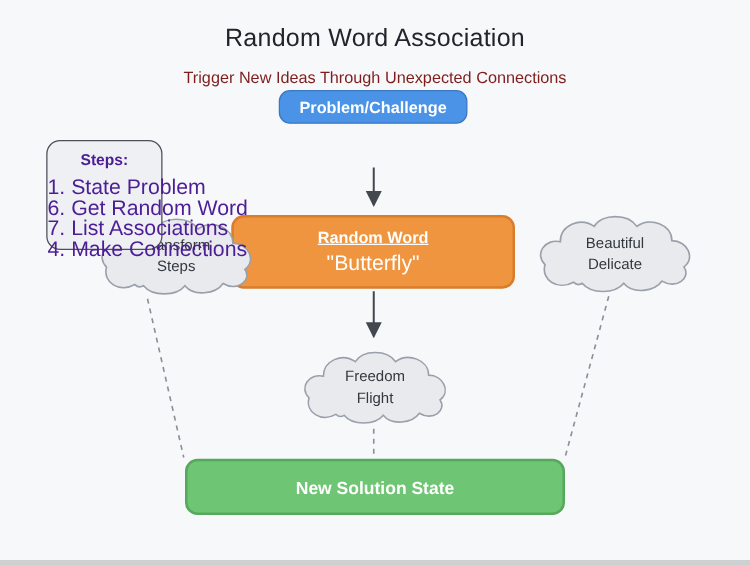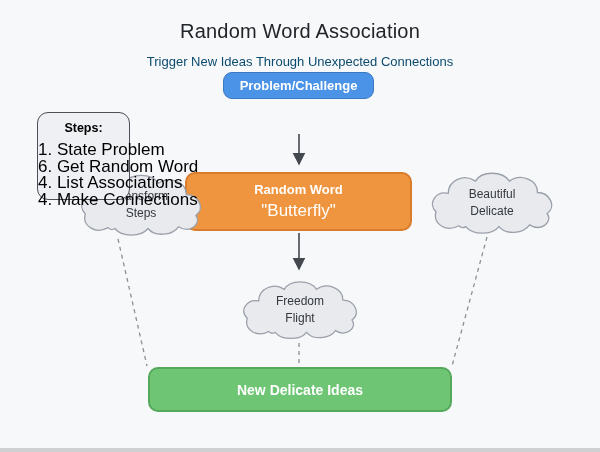--- a/index.html
+++ b/index.html
@@ -11,49 +11,49 @@
     --arrow: #43474e; --dashed: #8b9097;
   }
   * { margin:0; padding:0; box-sizing:border-box; }
   body { font-family:"Liberation Sans", sans-serif; }
   .canvas {
     position:relative; width:600px; height:452px;
     background: var(--background); overflow:hidden;
   }
   .header { position:absolute; top:20px; left:0; width:100%; text-align:center; z-index:5; }
   .title  { font-size:20px; font-weight:normal; color:#212529; letter-spacing:0.2px; }
-  .subtitle { margin-top:11px; font-size:13px; color:#0c4a6e; }
+  .subtitle { margin-top:11px; font-size:13px; color:#7f1d1d; }
 
   .node {
     position:absolute; display:flex; flex-direction:column;
     align-items:center; justify-content:center;
     color:#ffffff; text-align:center; z-index:2;
   }
   .node-problem {
     left:223px; top:72px; width:151px; height:27px;
     background:var(--problem_fill); border:1.5px solid var(--problem_border);
     border-radius:9px; font-size:13px; font-weight:bold;
   }
   .node-random {
     left:185px; top:172px; width:227px; height:59px;
     background:var(--random_fill); border:2px solid var(--random_border);
     border-radius:10px;
   }
-  .node-random .label { font-size:13px; font-weight:bold; }
+  .node-random .label { font-size:13px; font-weight:bold;text-decoration:underline; }
   .node-random .word  { font-size:17px; margin-top:4px; }
   .node-solution {
     left:148px; top:367px; width:304px; height:45px;
     background:var(--solution_fill); border:2px solid var(--solution_border);
     border-radius:10px; font-size:14px; font-weight:bold;
   }
 
   .steps-panel {
     position:absolute; left:37px; top:112px; width:93px; height:88px;
     background:#eef0f3; border:1.6px solid #4b4f57; border-radius:11px;
-    z-index:4; padding-top:8px; text-align:center; color:#000000;
+    z-index:4; padding-top:8px; text-align:center; color:#4c1d95;
   }
   .steps-title { font-size:12.5px; font-weight:bold; margin-bottom:7px; }
   .steps-item  { font-size:17px; line-height:16.5px; white-space:nowrap; }
 
   .cloud { position:absolute; z-index:2; }
   .cloud svg { display:block; width:100%; height:100%; overflow:visible; }
   .cloud path { fill:var(--cloud_fill); stroke:var(--cloud_border); stroke-width:1.5; }
   .cloud-text {
     position:absolute; inset:0; display:flex; flex-direction:column;
     align-items:center; justify-content:center;
@@ -101,21 +101,21 @@
   <div class="node node-problem">
     <span>Problem/Challenge</span>
   </div>
 
   <div class="node node-random">
     <span class="label">Random Word</span>
     <span class="word">"Butterfly"</span>
   </div>
 
   <div class="node node-solution">
-    <span>New Delicate Ideas</span>
+    <span>New Solution State</span>
   </div>
 
   <div class="cloud cloud-left">
     <svg viewBox="0 0 140 80" xmlns="http://www.w3.org/2000/svg">
       <path d="M 32 66 C 18 74 2 64 6 50 C -4 40 6 26 20 29 C 20 14 38 6 51 15 C 58 3 82 3 90 15 C 102 6 122 13 122 28 C 136 28 144 44 133 52 C 140 62 126 73 113 65 C 106 75 86 77 78 67 C 70 77 48 77 40 67 C 37 69 34 68 32 66 Z"></path>
     </svg>
     <div class="cloud-text">
       <span>Transform</span>
       <span>Steps</span>
     </div>
@@ -138,18 +138,18 @@
     <div class="cloud-text">
       <span>Freedom</span>
       <span>Flight</span>
     </div>
   </div>
 
   <div class="steps-panel">
     <div class="steps-title">Steps:</div>
     <div class="steps-item">1. State Problem</div>
     <div class="steps-item">6. Get Random Word</div>
-    <div class="steps-item">4. List Associations</div>
+    <div class="steps-item">7. List Associations</div>
     <div class="steps-item">4. Make Connections</div>
   </div>
 
   <div class="bottom-edge"></div>
 </div>
 
 </body></html>

